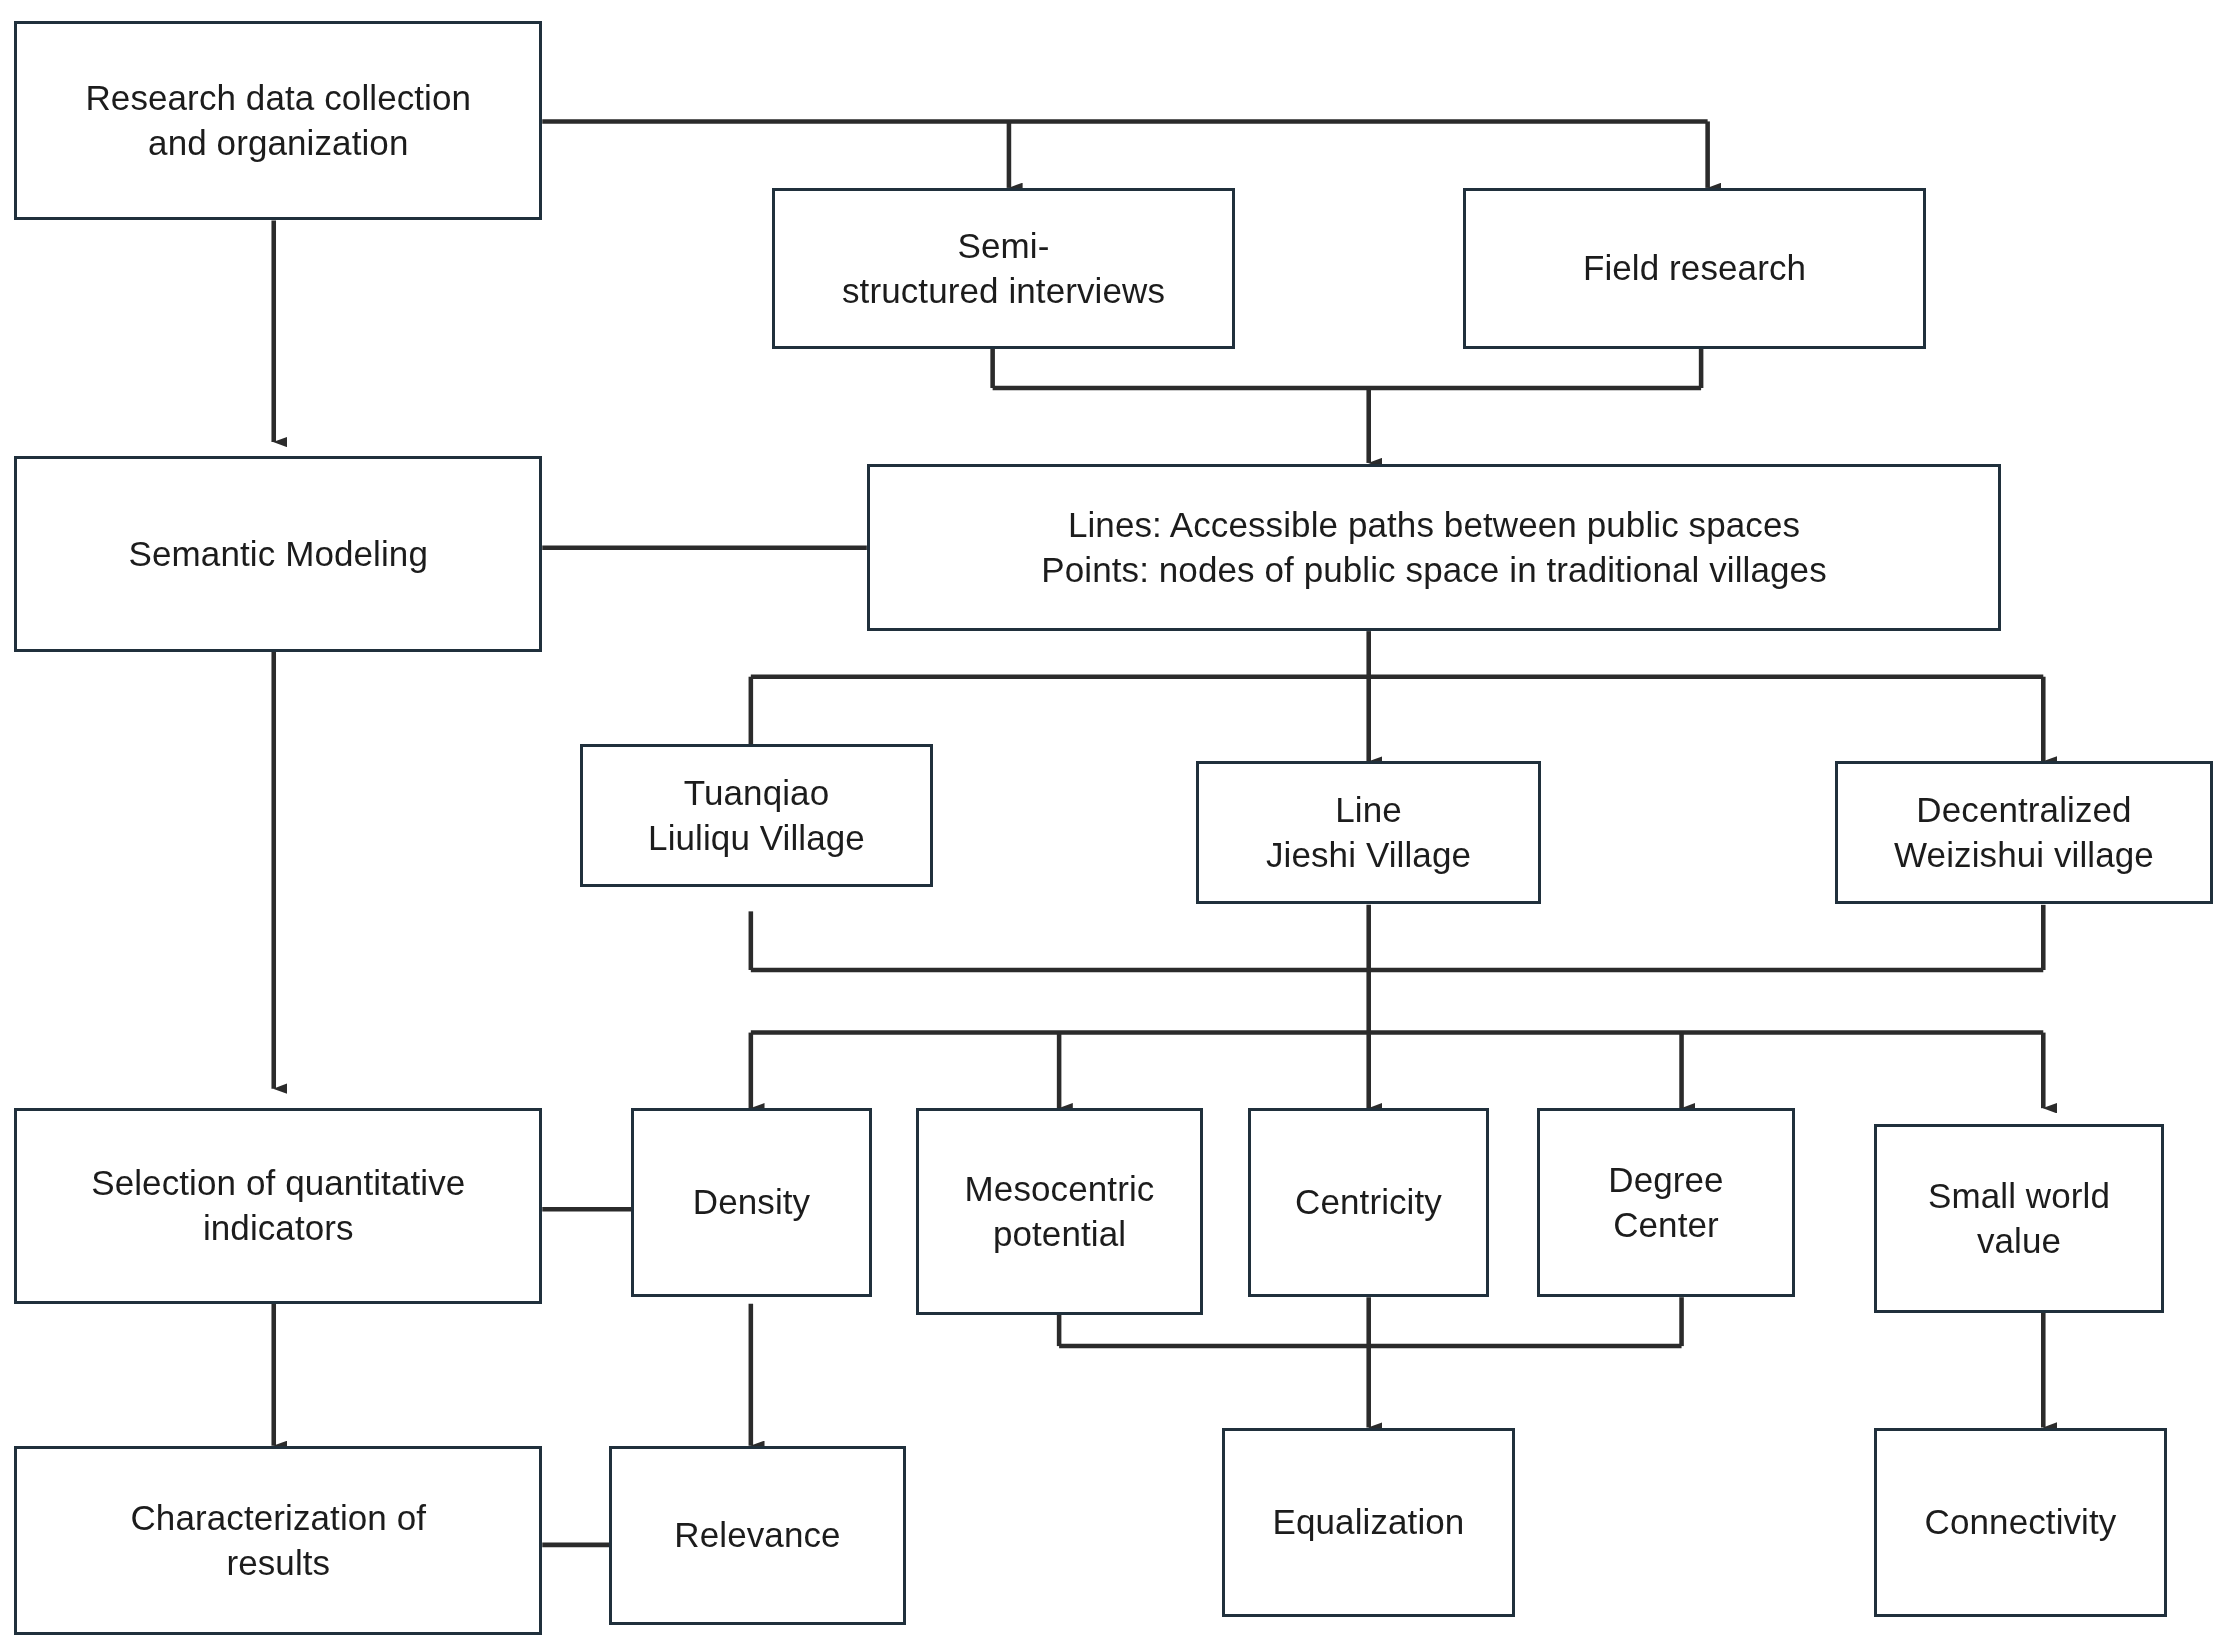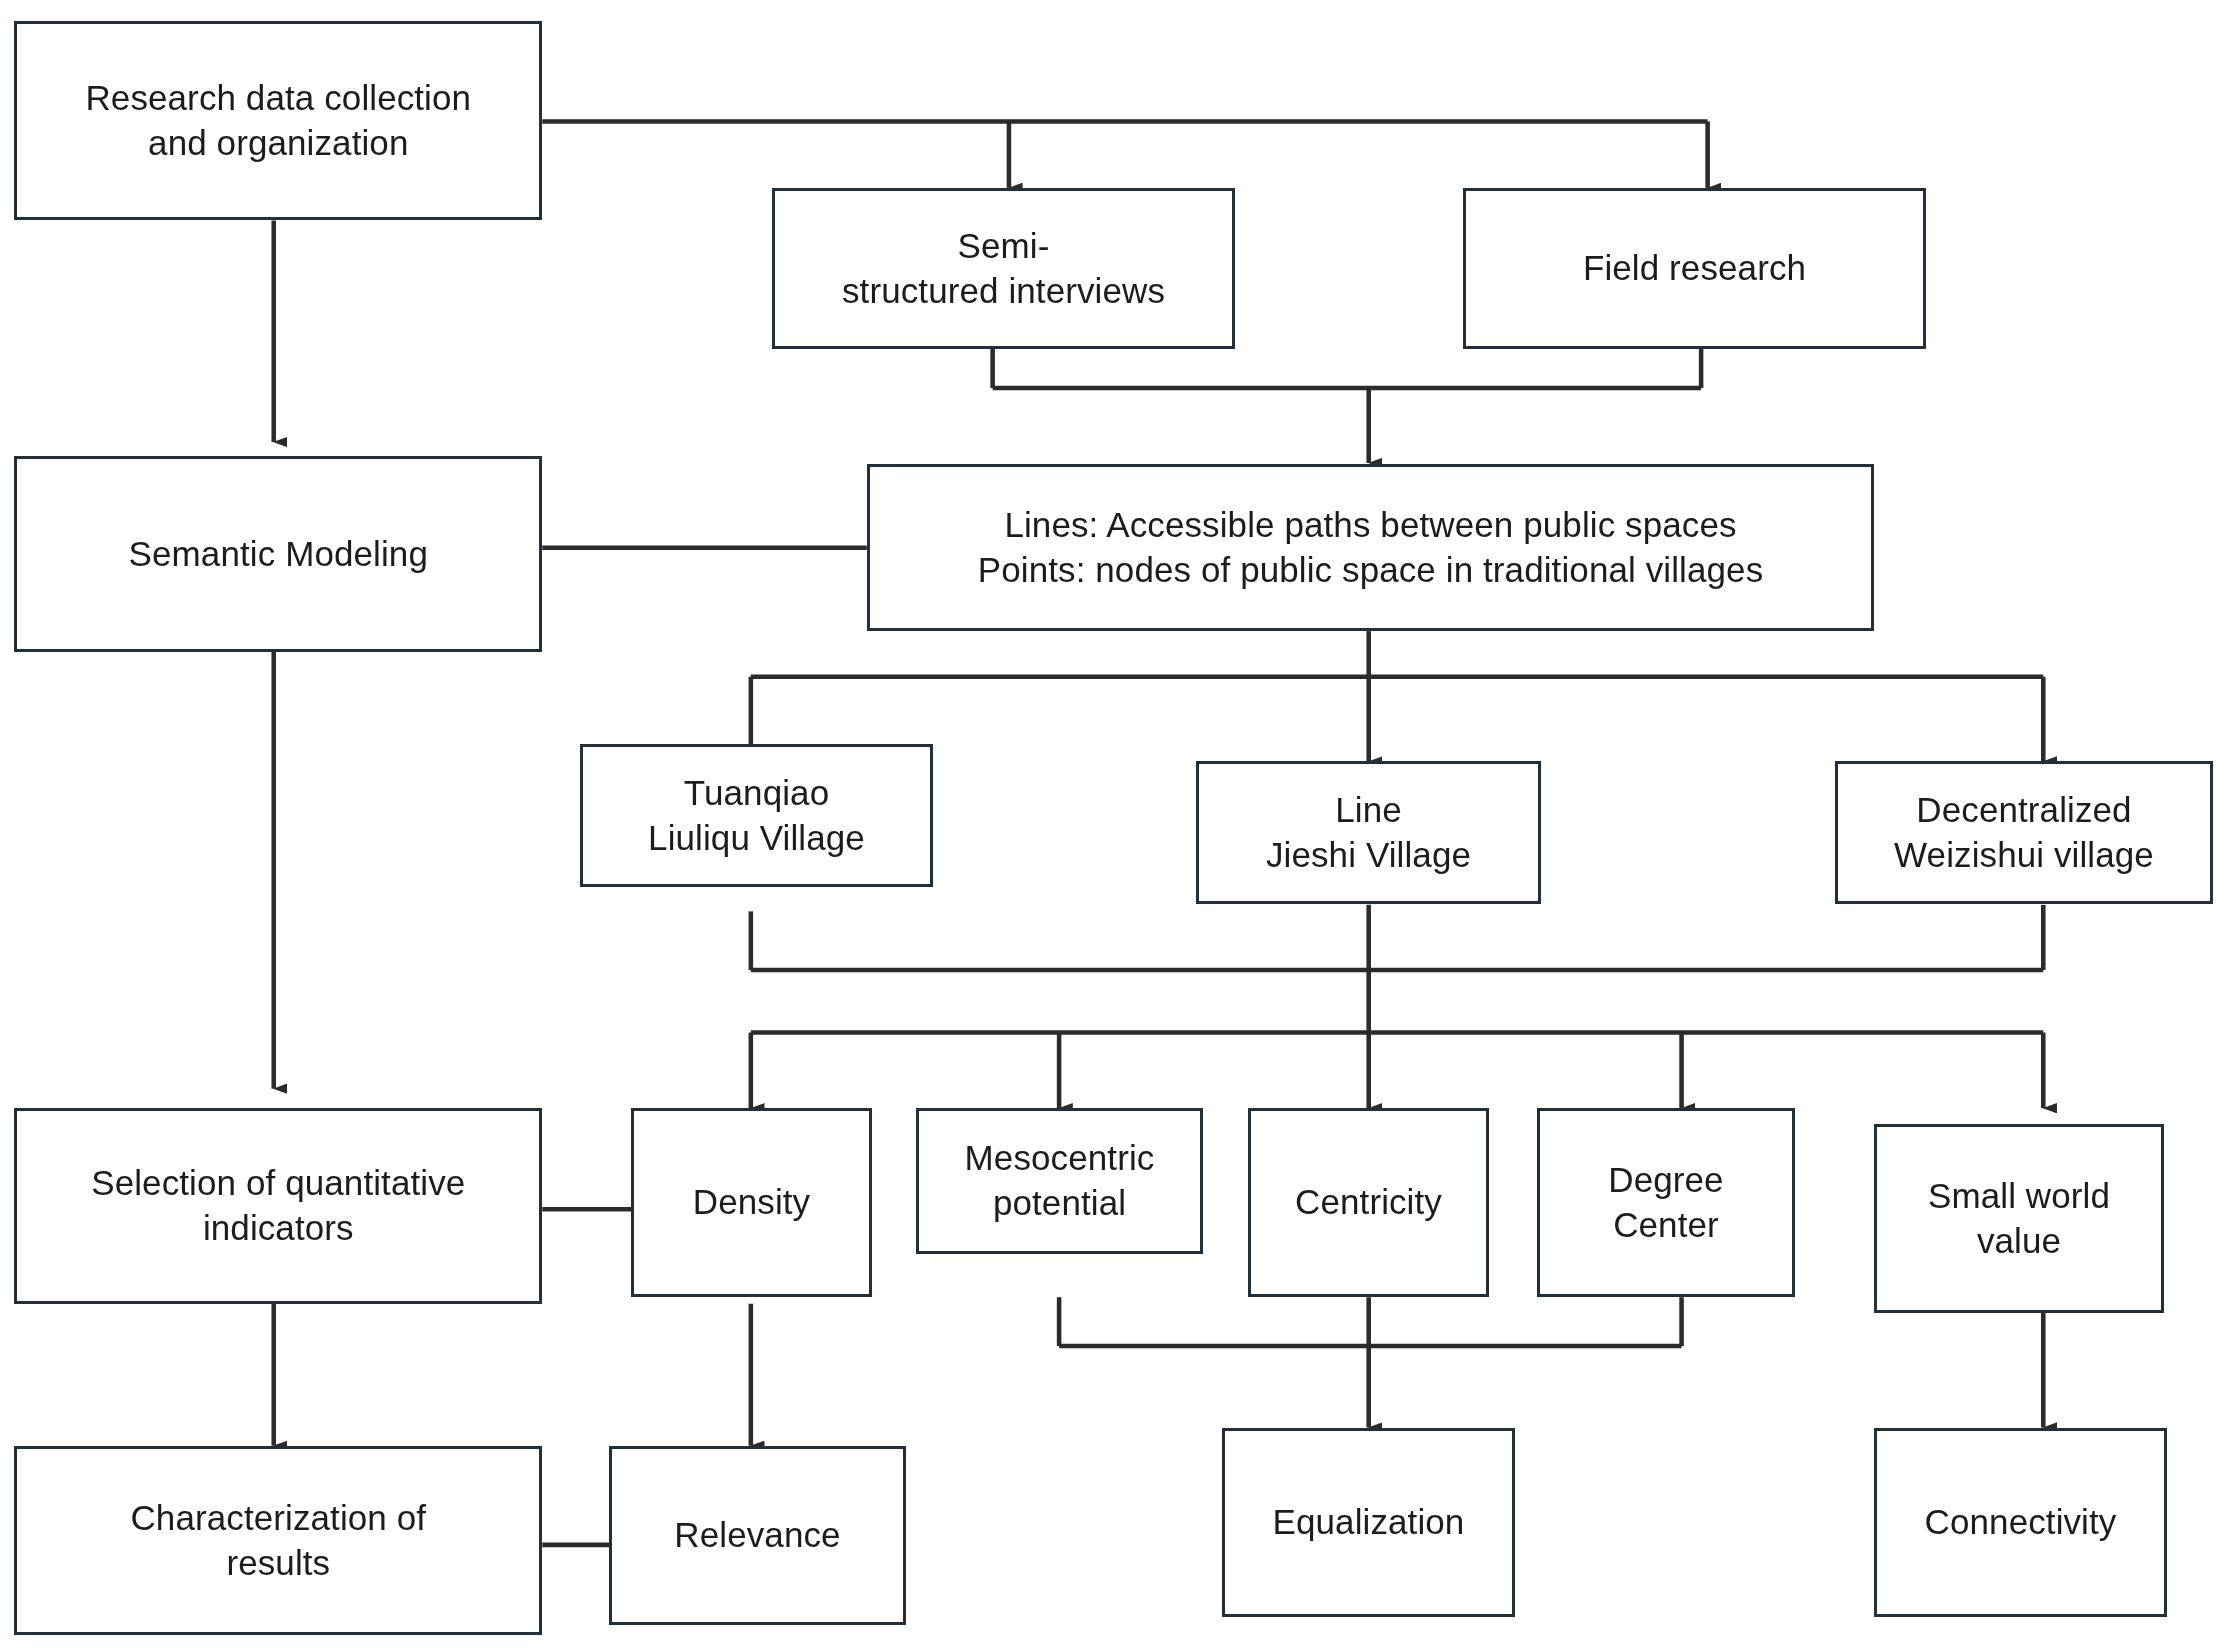--- a/index.html
+++ b/index.html
@@ -110,38 +110,38 @@
   <div class="node" style="left:14.3px;  top:21px;   width:528px;  height:199px;">Research data collection
 and organization</div>
 
   <div class="node" style="left:772px; top:188px;  width:463px;  height:161px;">Semi-
 structured interviews</div>
 
   <div class="node" style="left:1463px; top:188px;  width:463px;  height:161px;">Field research</div>
 
   <div class="node" style="left:14.3px;   top:456px;  width:528px;  height:196px;">Semantic Modeling</div>
 
-  <div class="node wide-text" style="left:867px; top:464px;  width:1007px; height:167px;">Lines: Accessible paths between public spaces
+  <div class="node wide-text" style="left:867px; top:464px;  width:1134px; height:167px;">Lines: Accessible paths between public spaces
 Points: nodes of public space in traditional villages</div>
 
   <div class="node" style="left:580px;  top:744px; width:353px;  height:143px;">Tuanqiao
 Liuliqu Village</div>
 
   <div class="node" style="left:1196px; top:761px; width:345px;  height:143px;">Line
 Jieshi Village</div>
 
   <div class="node" style="left:1835px; top:761px; width:378px;  height:143px;">Decentralized
 Weizishui village</div>
 
   <div class="node" style="left:14.3px;   top:1108px; width:528px;  height:196px;">Selection of quantitative
 indicators</div>
 
   <div class="node" style="left:631px;  top:1108px; width:241px;  height:189px;">Density</div>
 
-  <div class="node" style="left:916px; top:1108px; width:287px;  height:146px;">Mesocentric
+  <div class="node" style="left:916px; top:1108px; width:287px;  height:207px;">Mesocentric
 potential</div>
 
   <div class="node" style="left:1248px; top:1108px; width:241px;  height:189px;">Centricity</div>
 
   <div class="node" style="left:1537px; top:1108px; width:258px;  height:189px;">Degree
 Center</div>
 
   <div class="node" style="left:1874px; top:1108px; width:290px;  height:189px;margin-top:16px;">Small world
 value</div>
 

